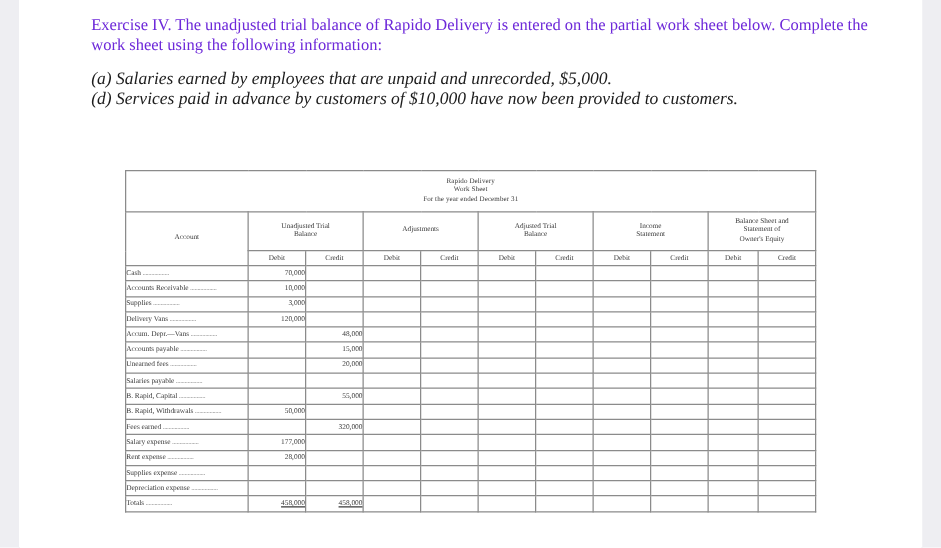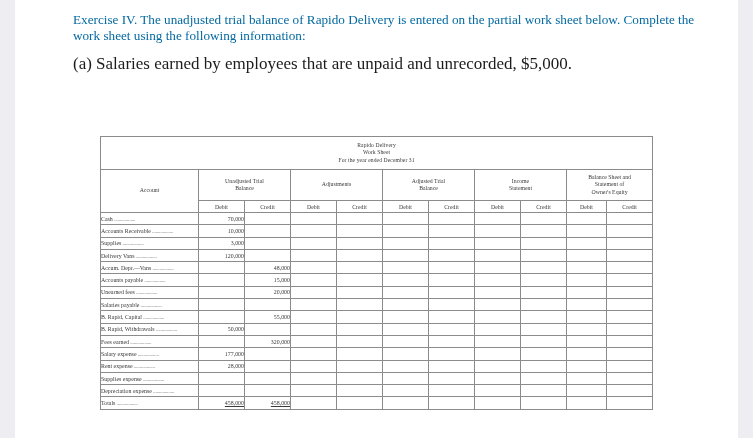--- a/index.html
+++ b/index.html
@@ -39,33 +39,34 @@
 
   .prose {
     position: absolute;
     left: 58px;
     top: 12px;
     width: 640px;
   }
   .intro {
     font-size: 13.2px;
     line-height: 16px;
-    color: #0369a1;
+    color: #6d28d9;
     margin: 0 0 12px 0;
   }
   .conditions {
     margin: 0;
     padding: 0;
     list-style: none;
   }
   .conditions li {
-    font-size: 17px;
+    font-size: 14px;
     line-height: 15.6px;
     color: #1c1c1c;
     white-space: nowrap;
+    font-style: italic;
   }
 
   
   .worksheet {
     position: absolute;
     left: 85px;
     top: 136px;
     width: 512px;
     border-collapse: collapse;
     table-layout: fixed;
@@ -150,20 +151,21 @@
 
 <div class="gutter left"></div>
 <div class="gutter right"></div>
 
 <div class="page">
 
   <div class="prose">
     <p class="intro">Exercise IV.  The unadjusted trial balance of Rapido Delivery is entered on the partial work sheet below. Complete the work sheet using the following information:</p>
     <ul class="conditions">
       <li>(a) Salaries earned by employees that are unpaid and unrecorded, $5,000.</li>
+      <li>(d) Services paid in advance by customers of $10,000 have now been provided to customers.</li>
     </ul>
   </div>
 
   <table class="worksheet">
     <colgroup>
       <col class="c-acct">
       <col class="c-num">
         <col class="c-num">
       <col class="c-num">
         <col class="c-num">

